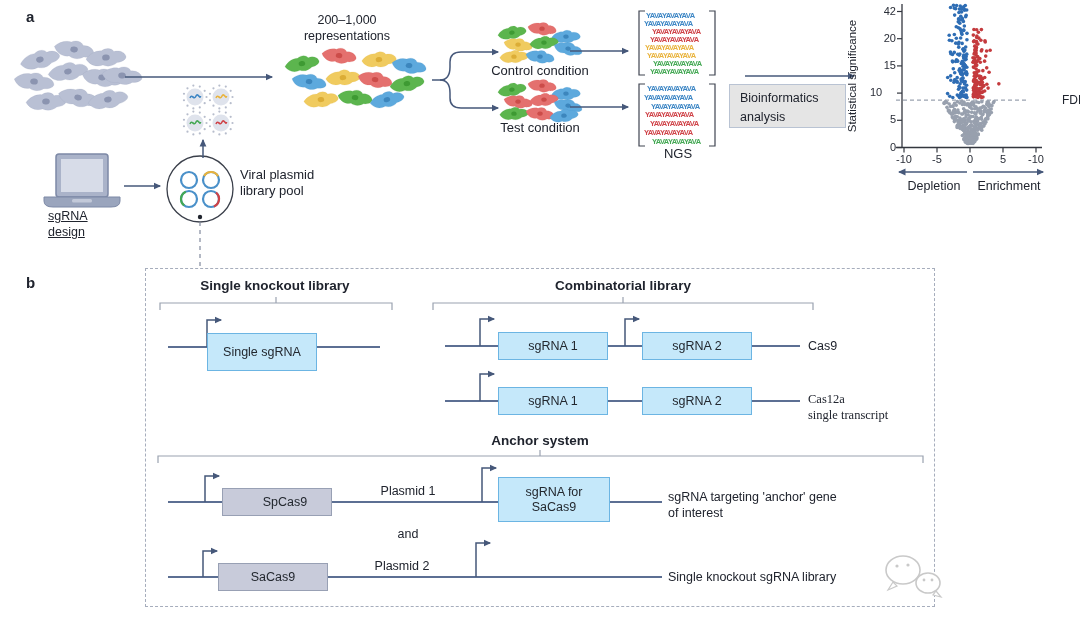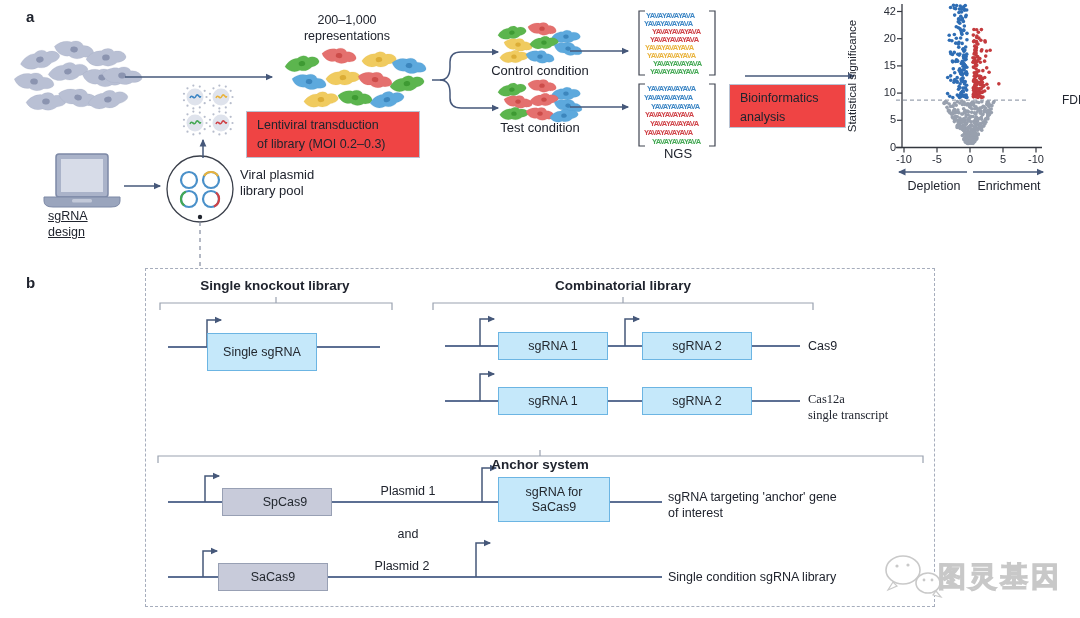--- a/index.html
+++ b/index.html
@@ -4,21 +4,21 @@
 <style>
   html,body{margin:0;padding:0;background:#fff;}
   .stage{position:relative;width:1080px;height:618px;background:#ffffff;overflow:hidden;
          font-family:"Liberation Sans",sans-serif;color:#20242e;}
   .stage svg{position:absolute;left:0;top:0;z-index:1;}
   .txt{position:absolute;z-index:2;line-height:1.25;}
   .panel-label{font-weight:700;font-size:15px;}
   .heading{font-weight:700;font-size:13.5px;text-align:center;}
   .small{font-size:12.5px;}
   .tick{font-size:11px;position:absolute;z-index:2;color:#2a2e38;}
-  .wbox{position:absolute;z-index:2;background:#ef4444;border:1px solid #b9c3d3;
+  .wbox{position:absolute;z-index:2;background:#e5e5e5;border:1px solid #b9c3d3;
         font-size:12.5px;padding:4px 0 0 10px;line-height:1.5;}
   .bbox{position:absolute;z-index:2;background:#c5e8fa;border:1.5px solid #6cb5e3;
         display:flex;align-items:center;justify-content:center;text-align:center;
         font-size:12.5px;color:#23282f;box-sizing:border-box;line-height:1.18;}
   .gbox{position:absolute;z-index:2;background:#c8cbda;border:1.5px solid #98a0b4;
         display:flex;align-items:center;justify-content:center;font-size:12.5px;
         color:#23282f;box-sizing:border-box;}
   .dashedbox{position:absolute;z-index:0;border:1.5px dashed #a6adbc;}
   .center{text-align:center;}
   #ngs-g1,#ngs-g2{position:absolute;z-index:2;width:70px;}
@@ -1033,24 +1033,20 @@
     <div>design</div>
   </div>
   <div class="txt" style="left:240px;top:167px;font-size:13px;">
     <div>Viral plasmid</div>
     <div>library pool</div>
   </div>
   <div class="txt small center" style="left:267px;top:13px;width:160px;">
     <div>200–1,000</div>
     <div>representations</div>
   </div>
-  <div class="wbox" style="left:246px;top:111px;width:162px;height:41px;">
-    <div>Lentiviral transduction</div>
-    <div>of library (MOI 0.2–0.3)</div>
-  </div>
   <div class="txt center" style="left:478px;top:63px;width:124px;font-size:13px;">Control condition</div>
   <div class="txt center" style="left:478px;top:120px;width:124px;font-size:13px;">Test condition</div>
   <div class="txt center" style="left:648px;top:146px;width:60px;font-size:13px;">NGS</div>
   <div class="wbox" style="left:729px;top:84px;width:105px;height:38px;">
     <div>Bioinformatics</div>
     <div>analysis</div>
   </div>
 
   <div id="ngs-g1" style="left:644px;top:11px;">
       <div class="ngs-row" style="left: 2px; top: 0px; color: rgb(59, 133, 196);">YAVAYAVAYAVA</div>
@@ -1069,21 +1065,21 @@
       <div class="ngs-row" style="left: 1px; top: 26.4px; color: rgb(207, 66, 71);">YAVAYAVAYAVA</div>
       <div class="ngs-row" style="left: 6px; top: 35.2px; color: rgb(207, 66, 71);">YAVAYAVAYAVA</div>
       <div class="ngs-row" style="left: 0px; top: 44px; color: rgb(207, 66, 71);">YAVAYAVAYAVA</div>
       <div class="ngs-row" style="left: 8px; top: 52.8px; color: rgb(67, 168, 83);">YAVAYAVAYAVA</div>
     </div>
 
   <div class="ylabel" style="left:772px;top:70px;">Statistical significance</div>
   <div id="volcano-ticks">
       <span class="tick" style="left: 870px; top: 140.5px; width: 26px; text-align: right; position: absolute;">0</span>
       <span class="tick" style="left: 870px; top: 113.3px; width: 26px; text-align: right; position: absolute;">5</span>
-      <span class="tick" style="left: 870px; top: 86.1px; width: 26px; text-align: right; position: absolute;">10</span>
+      <span class="tick" style="left: 870px; top: 86.1px; width: 26px; position: absolute;">10</span>
       <span class="tick" style="left: 870px; top: 58.9px; width: 26px; text-align: right; position: absolute;">15</span>
       <span class="tick" style="left: 870px; top: 31.7px; width: 26px; text-align: right; position: absolute;">20</span>
       <span class="tick" style="left: 870px; top: 4.5px; width: 26px; text-align: right; position: absolute;">42</span>
       <span class="tick" style="left: 889px; top: 153px; width: 30px; text-align: center; position: absolute;">-10</span>
       <span class="tick" style="left: 922px; top: 153px; width: 30px; text-align: center; position: absolute;">-5</span>
       <span class="tick" style="left: 955px; top: 153px; width: 30px; text-align: center; position: absolute;">0</span>
       <span class="tick" style="left: 988px; top: 153px; width: 30px; text-align: center; position: absolute;">5</span>
       <span class="tick" style="left: 1021px; top: 153px; width: 30px; text-align: center; position: absolute;">-10</span>
     </div>
   <div class="txt" style="left:1031px;top:93px;font-size:12px;margin-left:31px;">FDR</div>
@@ -1099,30 +1095,29 @@
   <div class="bbox" style="left:498px;top:332px;width:110px;height:28px;">sgRNA 1</div>
   <div class="bbox" style="left:642px;top:332px;width:110px;height:28px;">sgRNA 2</div>
   <div class="txt small" style="left:808px;top:339px;">Cas9</div>
   <div class="bbox" style="left:498px;top:387px;width:110px;height:28px;">sgRNA 1</div>
   <div class="bbox" style="left:642px;top:387px;width:110px;height:28px;">sgRNA 2</div>
   <div class="txt small" style="left:808px;top:392px;font-family:Liberation Serif, serif;">
     <div>Cas12a</div>
     <div>single transcript</div>
   </div>
 
-  <div class="txt heading" style="left:430px;top:433px;width:220px;margin-top:24px;">Anchor system</div>
+  <div class="txt heading" style="left:430px;top:433px;width:220px;">Anchor system</div>
   <div class="gbox" style="left:222px;top:488px;width:110px;height:28px;padding-left:16px;">SpCas9</div>
   <div class="txt small center" style="left:370px;top:484px;width:76px;">Plasmid 1</div>
   <div class="bbox" style="left:498px;top:477px;width:112px;height:45px;flex-direction:column;">
     <div>sgRNA for</div>
     <div>SaCas9</div>
   </div>
   <div class="txt small" style="left:668px;top:490px;">
     <div>sgRNA targeting 'anchor' gene</div>
     <div>of interest</div>
   </div>
   <div class="txt small center" style="left:380px;top:527px;width:56px;">and</div>
   <div class="gbox" style="left:218px;top:563px;width:110px;height:28px;">SaCas9</div>
   <div class="txt small center" style="left:364px;top:559px;width:76px;">Plasmid 2</div>
-  <div class="txt small" style="left:668px;top:570px;">Single condition sgRNA library</div>
+  <div class="txt small" style="left:668px;top:570px;">Single knockout sgRNA library</div>
 
-  <div class="watermark-text" style="left:938px;top:558px;">图灵基因</div>
 </div>
 
 </body></html>

